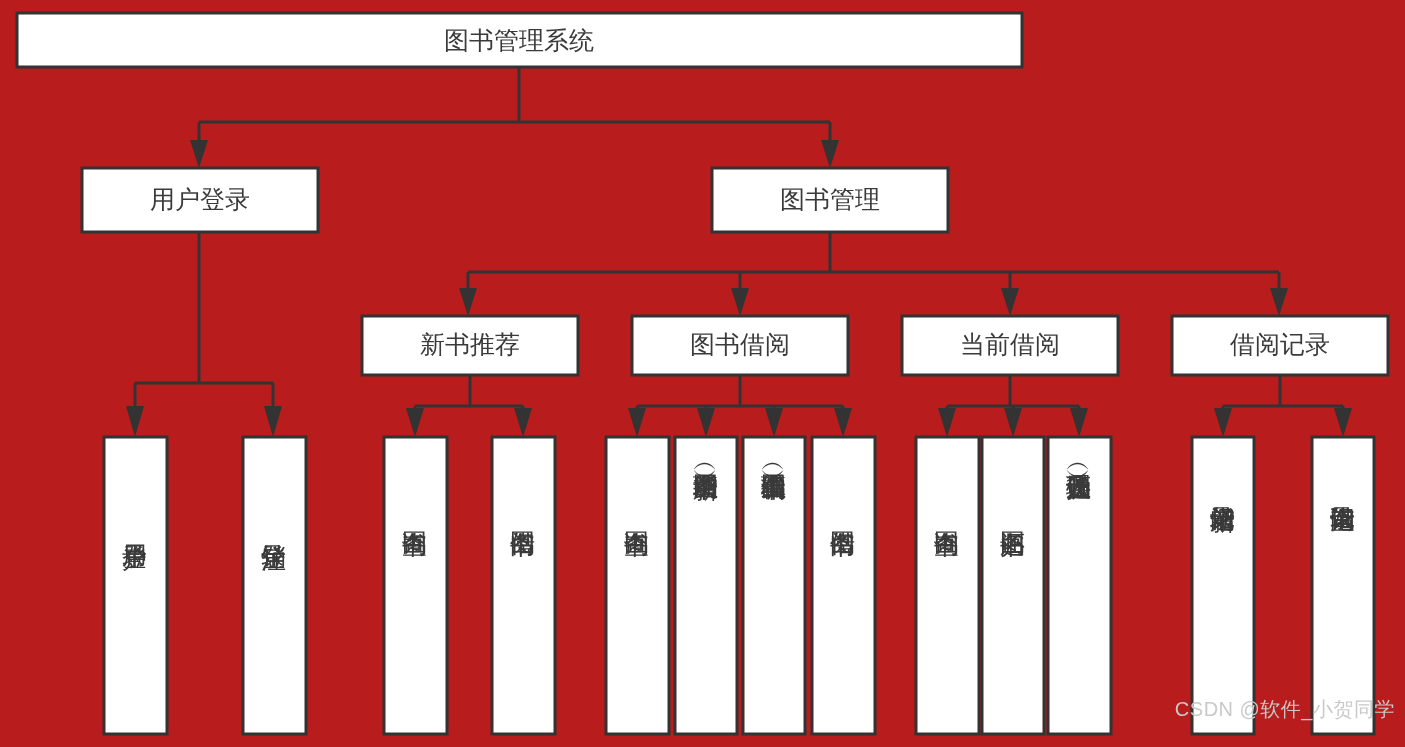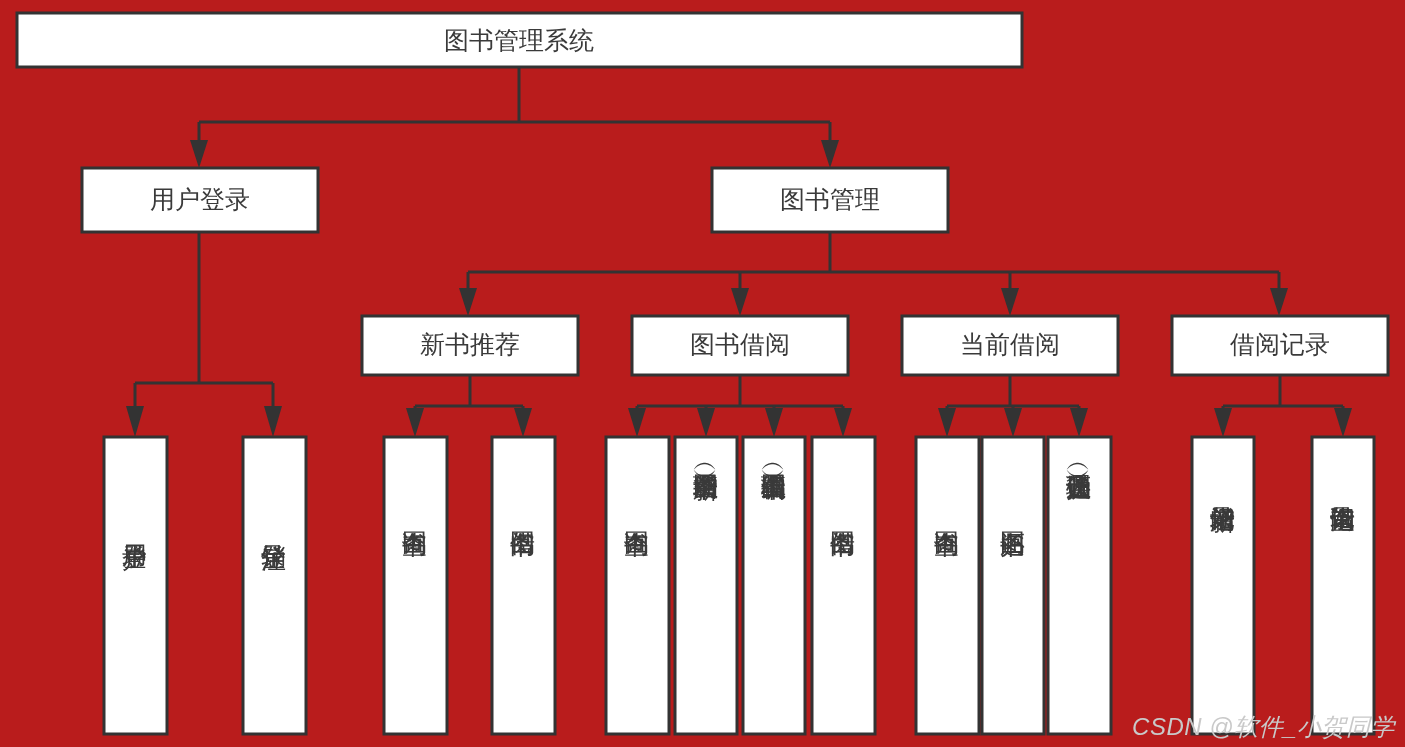--- a/index.html
+++ b/index.html
@@ -47,28 +47,27 @@
   }
   .node-label-vertical {
     fill: #3a3a3a;
     font-family: "Liberation Sans", "DejaVu Sans", sans-serif;
     font-size: 25px;
     text-anchor: middle;
   }
   .watermark-text {
     position: absolute;
     right: 10px;
-    bottom: 4px;
+    bottom: 24px;
     color: #c9c9c9;
-    font-size: 24px;
+    font-size: 20px;
     font-family: "Liberation Sans", "DejaVu Sans", sans-serif;
     white-space: nowrap;
     letter-spacing: 0.5px;
     pointer-events: none;
-    font-style: italic;
   }
 </style>
 </head>
 <body>
 
 <div id="diagram-root">
 
   <svg id="flowchart" viewBox="0 0 1405 747">
 
     <g>

